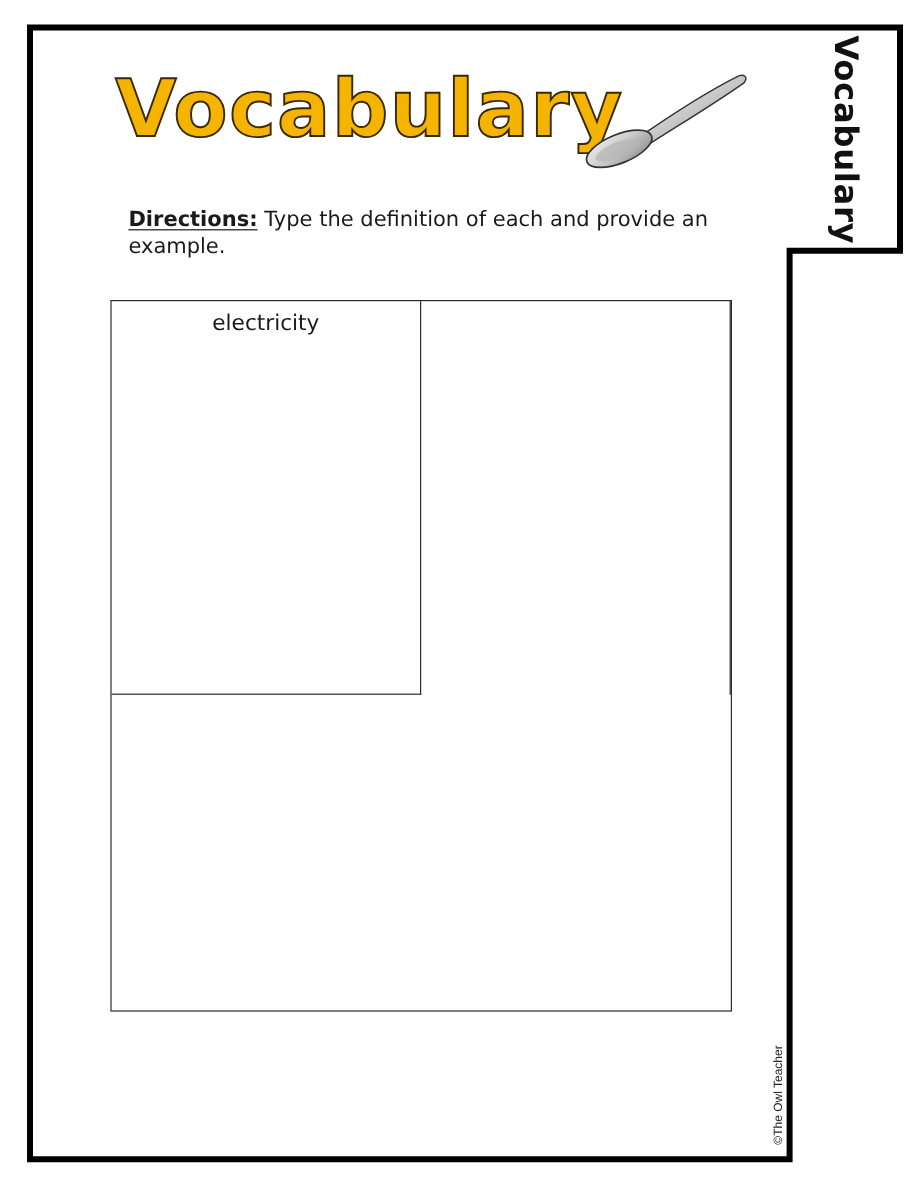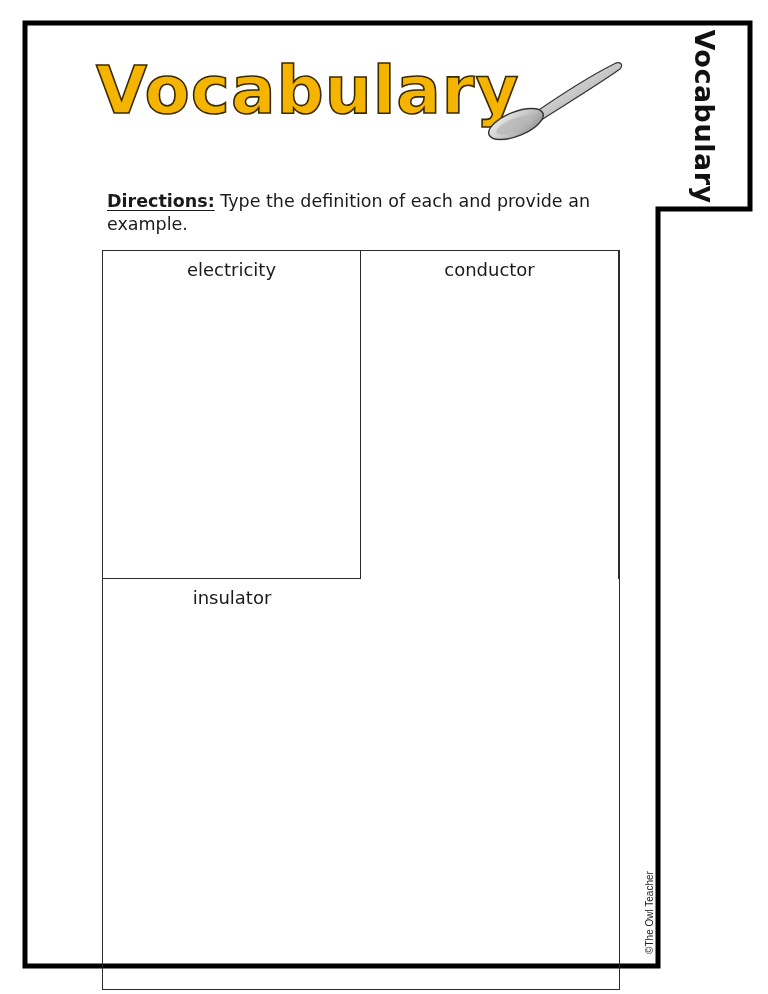--- a/index.html
+++ b/index.html
@@ -63,33 +63,32 @@
     }
     .directions {
       position: absolute;
       left: 107px;
       top: 172px;
       width: 500px;
       font-family: "DejaVu Sans", sans-serif;
       font-size: 17.5px;
       line-height: 23px;
       color: #1a1a1a;
-      margin-top: 18px;
     }
     .directions .lead {
       font-weight: bold;
       text-decoration: underline;
       text-underline-offset: 3px;
     }
     .vocab-grid {
       position: absolute;
-      left: 102px;
+      left: 92px;
       top: 250px;
       width: 518px;
-      height: 740px;
+      height: 593px;
       border: 1.5px solid #2b2b2b;
       box-sizing: border-box;
       display: grid;
       grid-template-columns: 258px 1fr;
       grid-template-rows: 328px 1fr;
     }
     .cell {
       position: relative;
       box-sizing: border-box;
       cursor: text;
@@ -168,24 +167,19 @@
 <div class="directions">
   <span class="lead">Directions:</span><span> Type the definition of each and provide an example.</span>
 </div>
 
 <div class="vocab-grid">
   <div class="cell c-left r-top">
     <span class="term">electricity</span>
     <textarea class="answer" style=""></textarea>
   </div>
   <div class="cell c-left">
-    <span class="term">conductor</span>
-    <textarea class="answer" style=""></textarea>
-  </div>
-  <div class="cell">
-    <span class="term">insulator</span>
     <textarea class="answer" style=""></textarea>
   </div>
 </div>
 
 <div class="copyright">
   <span>©The Owl Teacher</span>
 </div>
 
 </body></html>

